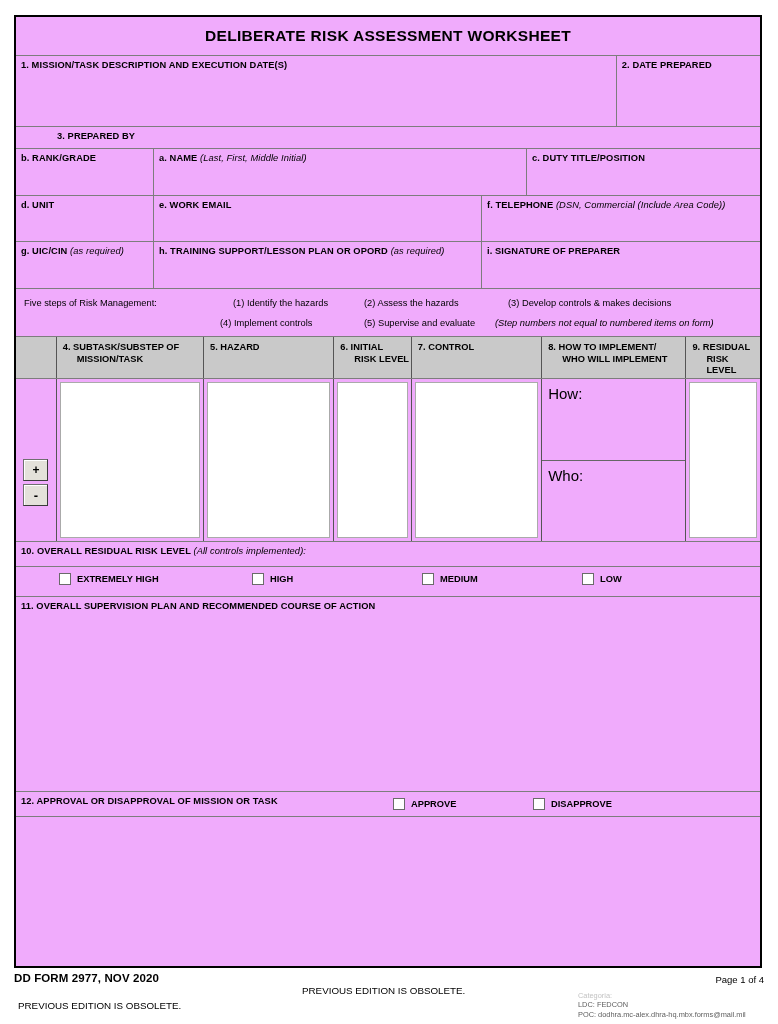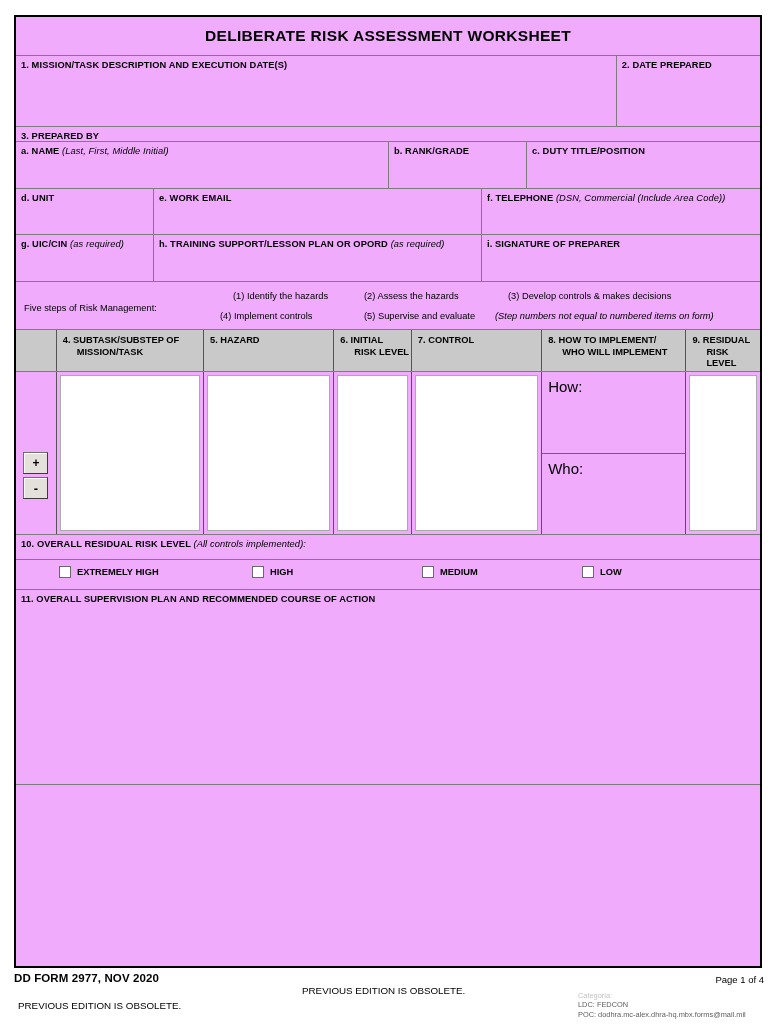--- a/index.html
+++ b/index.html
@@ -68,21 +68,21 @@
     font-weight: bold;
     letter-spacing: 0.02em;
   }
 
   
   .sec12 { height: 70px; }
   .sec12 .c1 { width: 604px; }
   .sec12 .c2 { width: 144px; }
 
   
-  .sec3hdr { height: 16px; }
+  .sec3hdr { height: 23px; padding-left: 36px; }
 
   
   .secabc { height: 47px; }
   .secabc .ca { width: 373px; }
   .secabc .cb { width: 138px; }
   .secabc .cc { width: 233px; }
 
   
   .secdef { height: 46px; }
   .secdef .cd { width: 138px; }
@@ -282,28 +282,28 @@
       </div>
     </div>
 
     <div class="row sec3hdr bt bb">
       <div class="cell" style="width:748px">
         <div class="lbl">3. PREPARED BY</div>
       </div>
     </div>
 
     <div class="row secabc bb">
+      <div class="cell cb br">
+        <div class="lbl">b. RANK/GRADE</div>
+      </div>
       <div class="cell ca br">
         <div class="lbl">
           <span>a. NAME</span>
           <span class="it">(Last, First, Middle Initial)</span>
         </div>
-      </div>
-      <div class="cell cb br">
-        <div class="lbl">b. RANK/GRADE</div>
       </div>
       <div class="cell cc">
         <div class="lbl">c. DUTY TITLE/POSITION</div>
       </div>
     </div>
 
     <div class="row secdef bb">
       <div class="cell cd br">
         <div class="lbl">d. UNIT</div>
       </div>
@@ -330,21 +330,21 @@
           <span>h. TRAINING SUPPORT/LESSON PLAN OR OPORD</span>
           <span class="it">(as required)</span>
         </div>
       </div>
       <div class="cell ci">
         <div class="lbl">i. SIGNATURE OF PREPARER</div>
       </div>
     </div>
 
     <div class="row steps bb">
-      <span style="left:8px; top:21px;">Five steps of Risk Management:</span>
+      <span style="left:8px; top:9px;">Five steps of Risk Management:</span>
       <span style="left:204px; top:9px;margin-left:13px;">(1) Identify the hazards</span>
       <span style="left:348px; top:9px;">(2) Assess the hazards</span>
       <span style="left:492px; top:9px;">(3) Develop controls &amp; makes decisions</span>
       <span style="left:204px; top:29px;">(4) Implement controls</span>
       <span style="left:348px; top:29px;">(5) Supervise and evaluate</span>
       <span class="it" style="left:479px; top:29px;">(Step numbers not equal to numbered items on form)</span>
     </div>
 
     <div class="row tbl-head bb">
       <div class="cell col-gutter"></div>
@@ -452,20 +452,35 @@
 
     <div class="row sec11-lbl">
       <div class="cell" style="width:748px">
         <div class="lbl">11. OVERALL SUPERVISION PLAN AND RECOMMENDED COURSE OF ACTION</div>
       </div>
     </div>
     <div class="row sec11-box bb">
       <div class="cell" style="width:748px"></div>
     </div>
 
+    <div class="row sec12row bb">
+      <div class="cell" style="width:748px">
+        <div class="lbl">12. APPROVAL OR DISAPPROVAL OF MISSION OR TASK</div>
+        <div class="cbrow">
+          <div class="cbitem" style="left:377px; top:6px">
+            <span class="cbox"></span>
+            <span class="cbtext">APPROVE</span>
+          </div>
+          <div class="cbitem" style="left:517px; top:6px">
+            <span class="cbox"></span>
+            <span class="cbtext">DISAPPROVE</span>
+          </div>
+        </div>
+      </div>
+    </div>
     <div class="row sec12box">
       <div class="cell" style="width:748px"></div>
     </div>
 
   </div>
 
   <div class="footer-left">DD FORM 2977, NOV 2020</div>
   <div class="footer-mid">PREVIOUS EDITION IS OBSOLETE.</div>
   <div class="footer-right">Page 1 of 4</div>
   <div class="footer-prev2">PREVIOUS EDITION IS OBSOLETE.</div>

